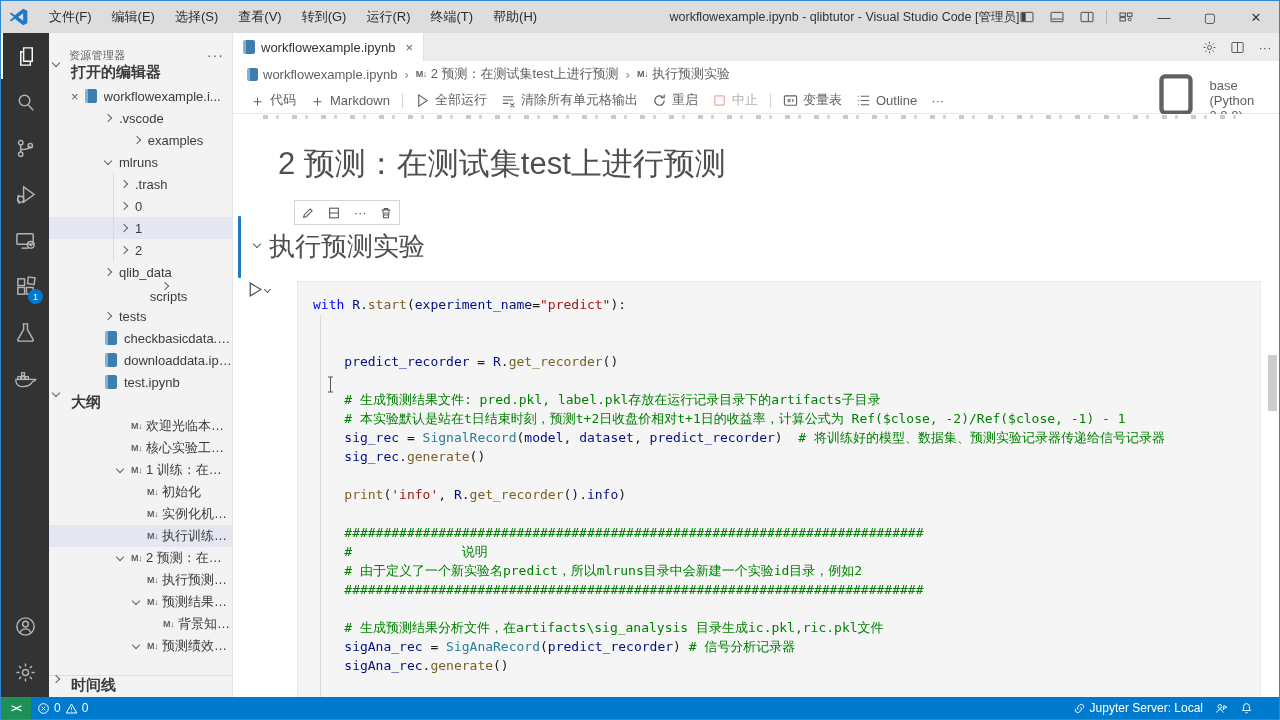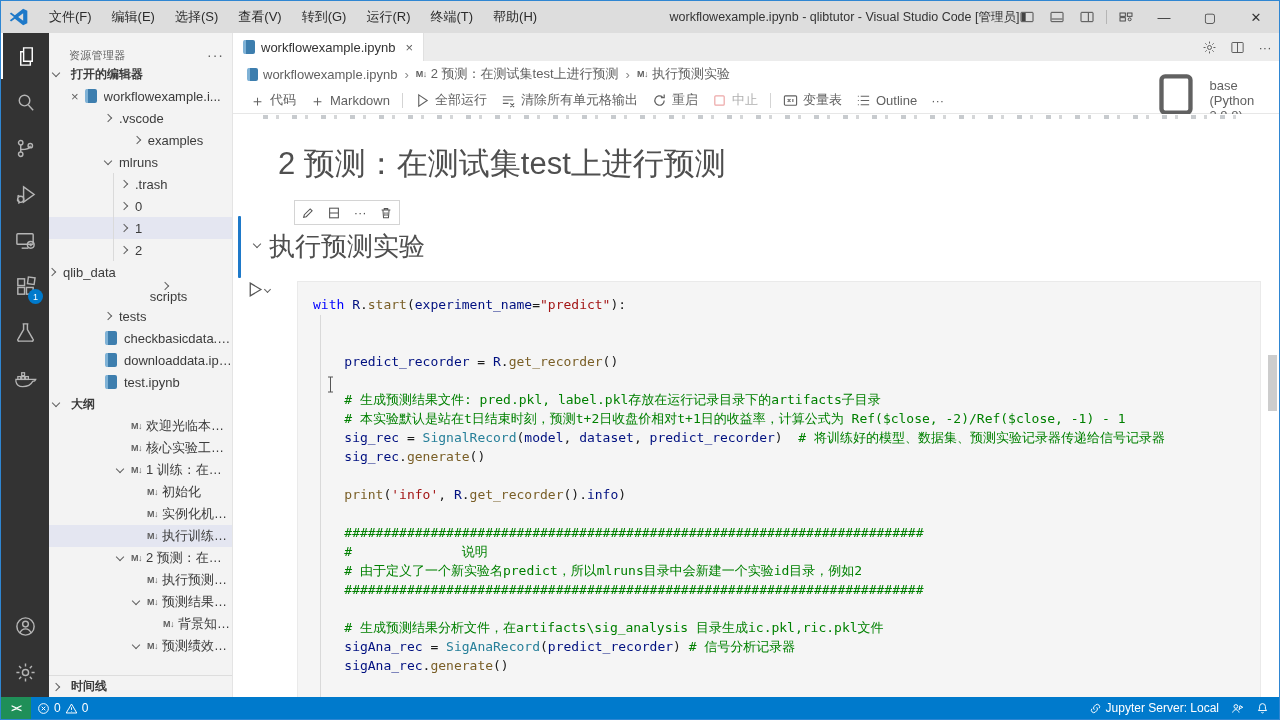--- a/index.html
+++ b/index.html
@@ -26,21 +26,21 @@
   .act{width:48px;height:46px;display:flex;align-items:center;justify-content:center;color:#b5b5b5;position:relative}
   .act.active{color:#fff;border-left:2px solid #fff}
   .act svg{width:23px;height:23px}
   .act .badge{position:absolute;right:6px;bottom:5px;background:#007acc;color:#fff;font-size:9px;min-width:15px;height:15px;border-radius:8px;display:flex;align-items:center;justify-content:center}
   .act-bottom{margin-top:auto;display:flex;flex-direction:column;align-items:center;padding-bottom:2px}
 
   
   .sidebar{width:184px;background:#f3f3f3;border-right:1px solid #e4e4e4;display:flex;flex-direction:column;flex:none;overflow:hidden}
   .sb-header{height:30px;display:flex;align-items:flex-end;padding:0 8px 0 20px;color:#616161;font-size:11px;letter-spacing:.3px;flex:none}
   .sb-header .more{margin-left:auto;color:#616161;font-size:14px;letter-spacing:1px}
-  .sec-h{height:22px;display:flex;align-items:center;font-weight:700;font-size:12px;color:#3b3b3b;padding-left:4px;flex:none}
+  .sec-h{height:22px;display:flex;align-items:flex-start;font-weight:700;font-size:15px;color:#3b3b3b;padding-left:4px;flex:none}
   .sec-h .lblx{margin-left:4px}
   .trow{height:22px;display:flex;align-items:center;color:#3b3b3b;position:relative;white-space:nowrap;flex:none;cursor:pointer}
   .trow.sel{background:#e4e6f1}
   .trow .lbl{overflow:hidden;text-overflow:ellipsis}
   .trow.l2::before{content:"";position:absolute;left:64px;top:0;bottom:0;border-left:1px solid #dadada}
   .chev{display:inline-block;width:6px;height:6px;border-right:1.3px solid #616161;border-bottom:1.3px solid #616161;flex:none}
   .chev.down{transform:rotate(45deg);margin:-3px 8px 0 0}
   .chev.right{transform:rotate(-45deg);margin:0 8px 0 0}
   .chev-sp{display:inline-block;width:14px;flex:none}
   .nbico{display:inline-block;width:12px;height:14px;border-radius:2px;background:#3d7eae;border-left:3px solid #7fb2d6;margin-right:7px;flex:none}
@@ -92,21 +92,21 @@
   .cl{white-space:pre;font-family:"DejaVu Sans Mono","Liberation Mono",monospace;font-size:13px;line-height:19px;height:19px;color:#1b1b1b}
   .t-k{color:#0000ff}.t-v{color:#001080}.t-f{color:#795e26}.t-c{color:#267f99}.t-s{color:#a31515}.t-m{color:#008000}.t-p{color:#1b1b1b}
   .ibeam{position:absolute;left:93px;top:262px;color:#555}
   .vthumb{position:absolute;right:2px;top:241px;width:9px;height:56px;background:#c4c4c4;opacity:.85}
 
   
   .statusbar{position:absolute;left:0;right:0;bottom:0;height:22px;background:#007acc;color:#fff;display:flex;align-items:center;font-size:12px}
   .remote{height:22px;width:30px;background:#1f8f58;display:flex;align-items:center;justify-content:center;font-weight:700;font-size:10px;letter-spacing:-1px;flex:none}
   .sb-item{display:flex;align-items:center;gap:4px;padding:0 6px;height:22px}
   .sb-item svg{width:13px;height:13px}
-  .sb-right{margin-left:auto;display:flex;align-items:center;padding-right:4px}
+  .sb-right{margin-left:auto;display:flex;align-items:center;padding-right:20px}
 </style>
 </head>
 <body>
 
 <div class="window">
 
   <div class="titlebar">
     <svg class="vslogo" viewBox="0 0 24 24">
       <path fill="#1e79c9" d="M17 2l5 2.5v15L17 22l-10-8-4.5 3.5L1 16l5-4-5-4 1.5-1.5L7 10 17 2zm0 5.5L11 12l6 4.5v-9z"></path>
     </svg>
@@ -272,21 +272,21 @@
             <span class="lbl">0</span>
           </div>
           <div class="trow sel l2" style="padding-left: 72px;">
             <span class="chev right"></span>
             <span class="lbl">1</span>
           </div>
           <div class="trow l2" style="padding-left: 72px;">
             <span class="chev right"></span>
             <span class="lbl">2</span>
           </div>
-          <div class="trow" style="">
+          <div class="trow" style="padding-left: 56px;">
             <span class="chev right"></span>
             <span class="lbl">qlib_data</span>
           </div>
           <div class="trow" style="padding-left: 56px; flex-direction: column;">
             <span class="chev right"></span>
             <span class="lbl">scripts</span>
           </div>
           <div class="trow" style="padding-left: 56px;">
             <span class="chev right"></span>
             <span class="lbl">tests</span>

